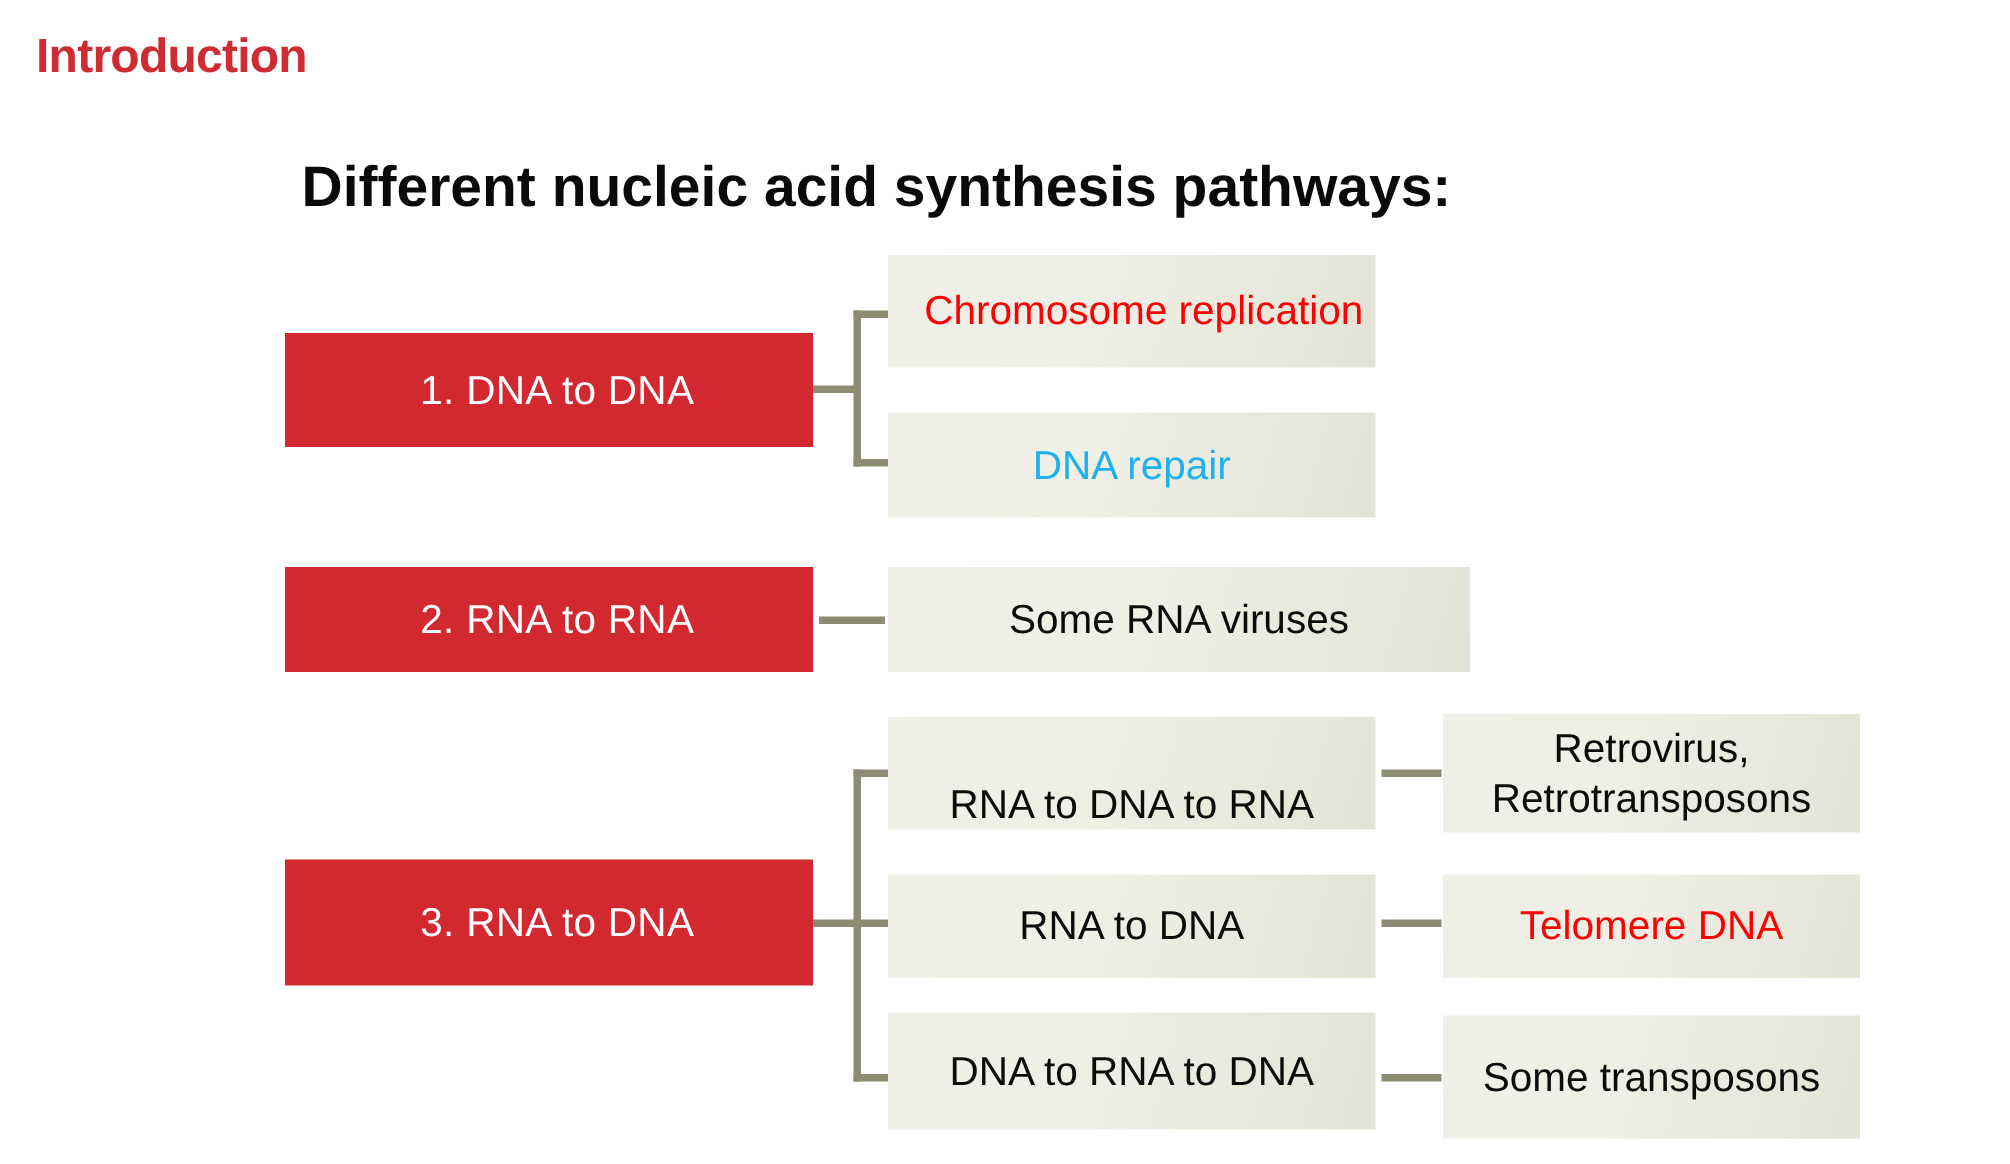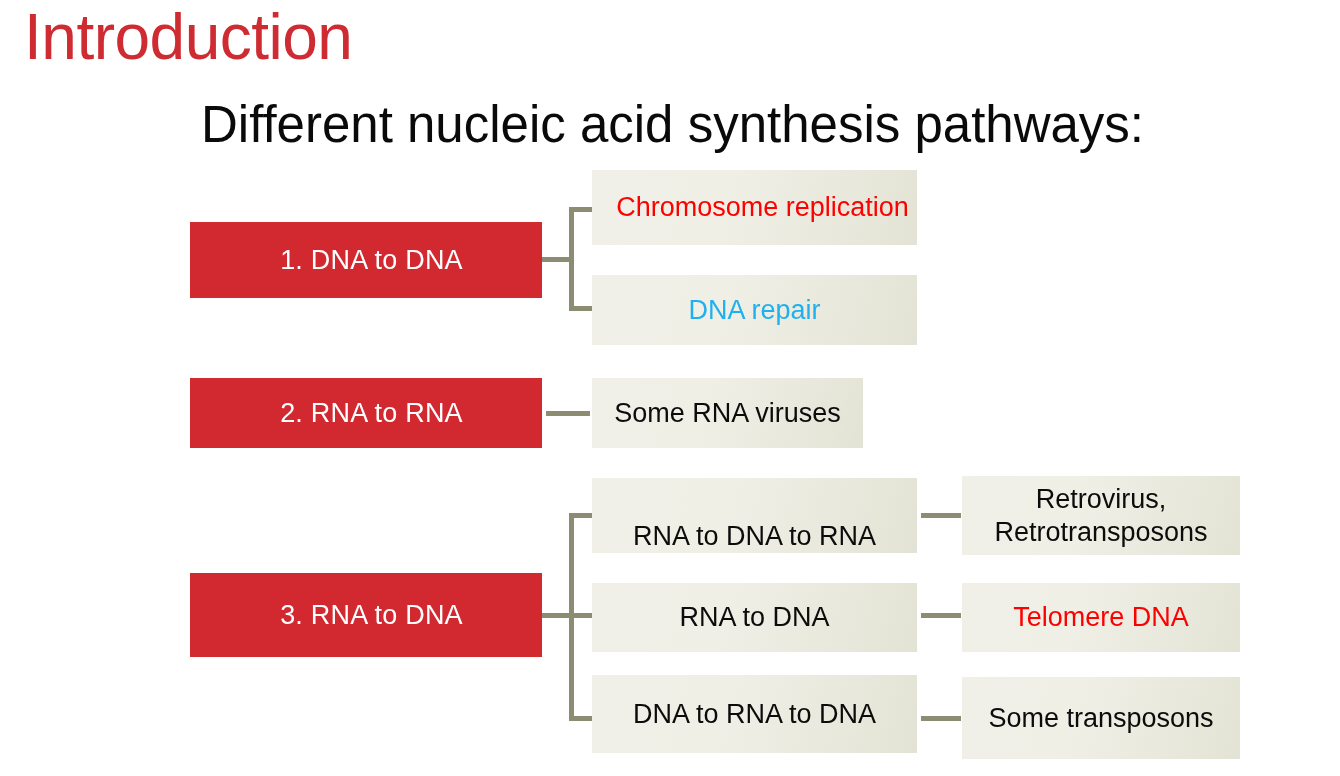--- a/index.html
+++ b/index.html
@@ -14,37 +14,37 @@
     overflow: hidden;
     font-family: "Liberation Sans", sans-serif;
     background: #ffffff;
   }
 
   
   #slide-title {
     position: absolute;
     left: 24px;
     top: 6px;
-    font-size: 64px;
+    font-size: 32px;
     line-height: 62px;
     color: #CF2B32;
-    font-weight: 400;
+    font-weight: 700;
     letter-spacing: -0.5px;
     white-space: nowrap;
   }
 
   
   #slide-subtitle {
     position: absolute;
     left: 201px;
     top: 101px;
-    font-size: 51px;
+    font-size: 38px;
     line-height: 48px;
     color: #0a0a0a;
-    font-weight: 400;
+    font-weight: 700;
     white-space: nowrap;
   }
 
   
   #diagram {
     position: absolute;
     left: 0;
     top: 0;
     width: 1340px;
     height: 776px;
@@ -119,21 +119,21 @@
   <div class="node light accent-cyan" style="left:592px; top:275px; width:325px; height:70px;">
     <span class="label">DNA repair</span>
   </div>
 
   <div class="node primary" style="left:190px; top:378px; width:352px; height:70px;text-align:center;">
     <span class="label">2. RNA to RNA</span>
   </div>
 
   <div class="conn h" style="left:546px; top:411px; width:44px;"></div>
 
-  <div class="node light" style="left:592px; top:378px; width:271px; height:70px;">
+  <div class="node light" style="left:592px; top:378px; width:388px; height:70px;">
     <span class="label">Some RNA viruses</span>
   </div>
 
   <div class="node primary" style="left:190px; top:573px; width:352px; height:84px;">
     <span class="label">3. RNA to DNA</span>
   </div>
 
   <div class="conn h" style="left:542px; top:613px; width:30px;"></div>
 
   <div class="conn v" style="left:569px; top:513px; height:208px;"></div>

